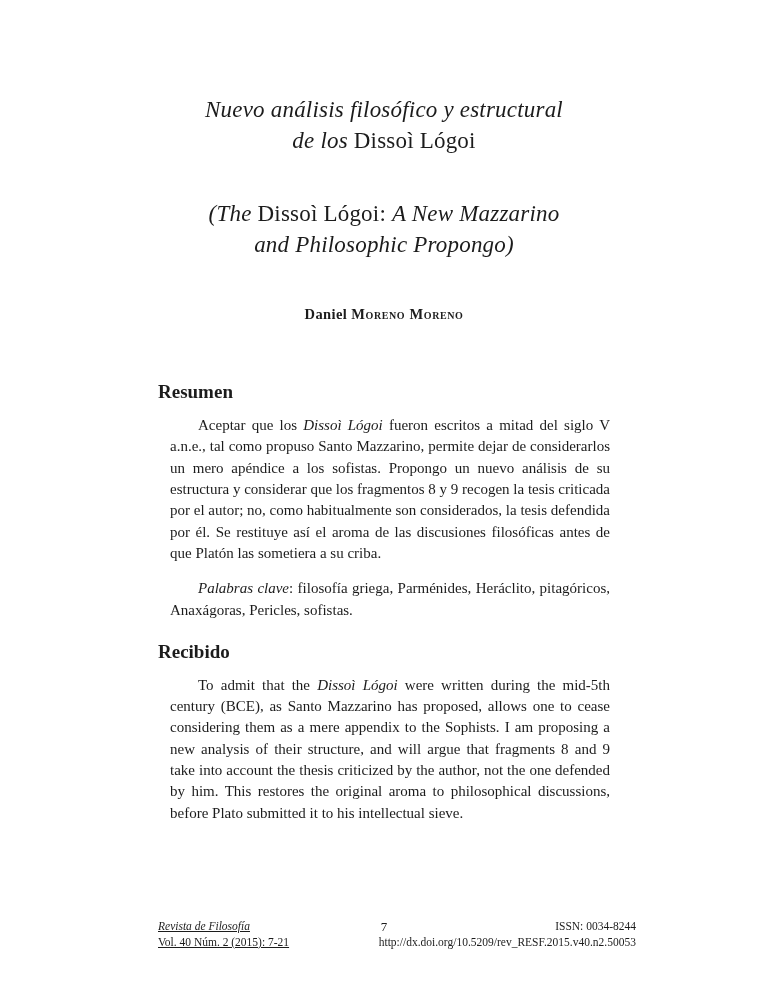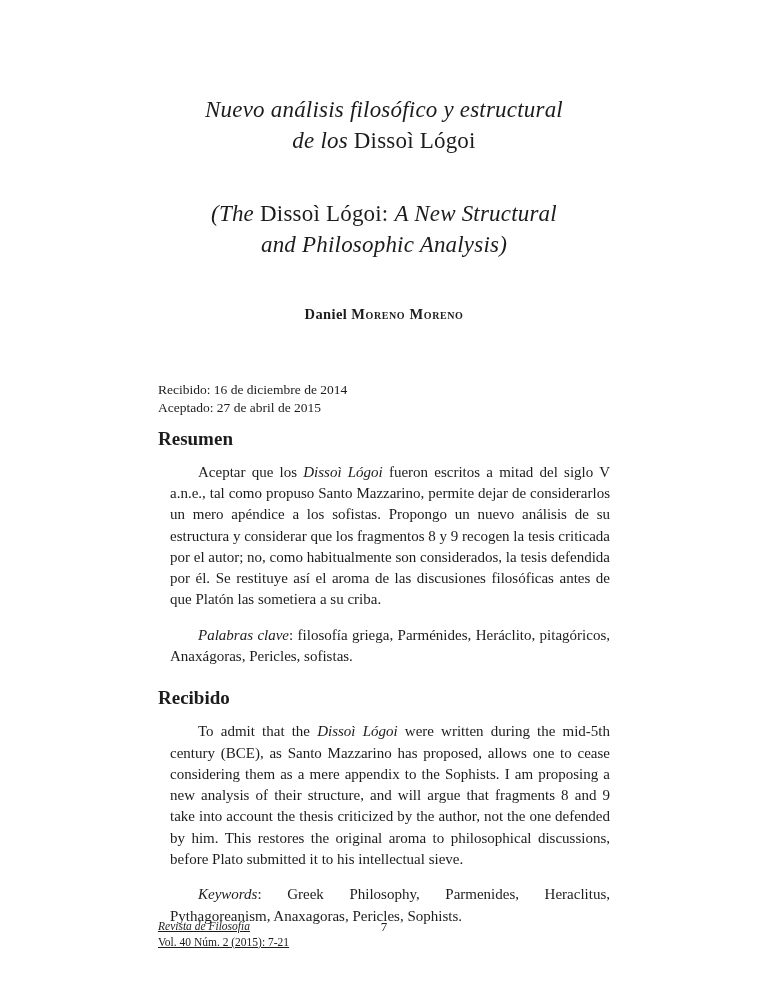--- a/index.html
+++ b/index.html
@@ -90,44 +90,43 @@
 <body>
 
 <div class="page">
 
   <h1 class="title-es">
       <span class="block">Nuevo análisis filosófico y estructural</span>
       <span class="block"><span class="it">de los </span><span class="rm">Dissoì Lógoi</span></span>
     </h1>
 
   <h2 class="title-en">
-      <span class="block"><span class="it">(The </span><span class="rm">Dissoì Lógoi: </span><span class="it">A New Structural</span></span>
-      <span class="block it">and Philosophic Analysis)</span>
+      <span class="block"><span class="it">(The </span><span class="rm">Dissoì Lógoi: </span><span class="it">A New Mazzarino</span></span>
+      <span class="block it">and Philosophic Propongo)</span>
     </h2>
 
   <p class="author"><span>Daniel </span><span class="smallcaps">Moreno Moreno</span></p>
 
-  <div class="dates">
-    <span class="block">Recibido: 16 de diciembre de 2014</span>
-    <span class="block">Aceptado: 27 de abril de 2015</span>
-  </div>
 
   <div class="section-heading">Resumen</div>
 
   <p class="para"><span>Aceptar que los </span><span class="it">Dissoì Lógoi</span><span> fueron escritos a mitad del siglo V a.n.e., tal como propuso Santo Mazzarino, permite dejar de considerarlos un mero apéndice a los sofistas. Propongo un nuevo análisis de su estructura y considerar que los fragmentos 8 y 9 recogen la tesis criticada por el autor; no, como habitualmente son considerados, la tesis defendida por él. Se restituye así el aroma de las discusiones filosóficas antes de que Platón las sometiera a su criba.</span></p>
 
   <p class="para keywords"><span class="it">Palabras clave</span><span>: filosofía griega, Parménides, Heráclito, pitagóricos, Anaxágoras, Pericles, sofistas.</span></p>
 
   <div class="section-heading">Recibido</div>
 
   <p class="para"><span>To admit that the </span><span class="it">Dissoì Lógoi</span><span> were written during the mid-5th century (BCE), as Santo Mazzarino has proposed, allows one to cease considering them as a mere appendix to the Sophists. I am proposing a new analysis of their structure, and will argue that fragments 8 and 9 take into account the thesis criticized by the author, not the one defended by him. This restores the original aroma to philosophical discussions, before Plato submitted it to his intellectual sieve.</span></p>
 
-  <p class="para keywords"><span class="it">Keywords</span><span>: Greek Philosophy, Parmenides, Heraclitus, Pythagoreanism, Anaxagoras, Pericles, Sophists.</span></p>
 
   <div class="footer">
     <div class="footer-center">7</div>
     <div class="footer-left">
       <span class="block it">Revista de Filosofía</span>
       <span class="block">Vol. 40 Núm. 2 (2015): 7-21</span>
     </div>
+    <div class="footer-right">
+      <span class="block">ISSN: 0034-8244</span>
+      <span class="block">http://dx.doi.org/10.5209/rev_RESF.2015.v40.n2.50053</span>
+    </div>
   </div>
 
 </div>
 
 </body></html>

